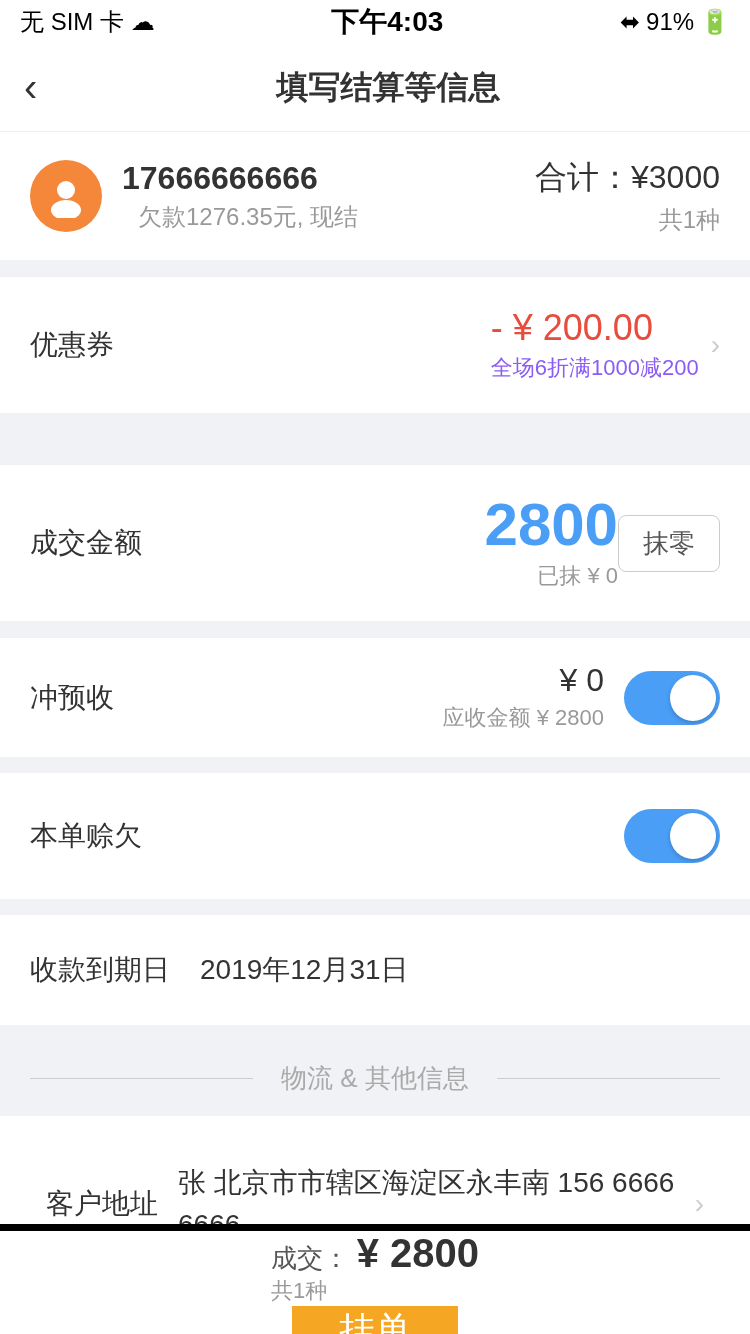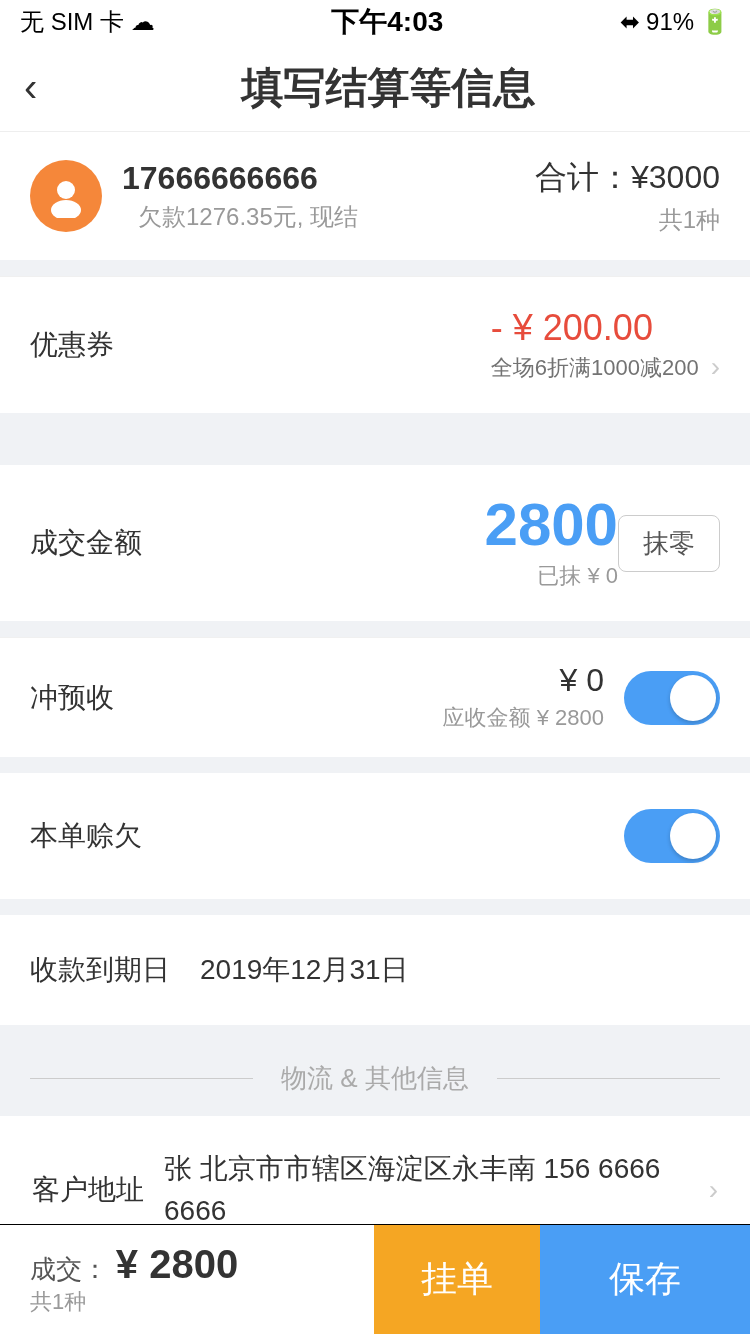--- a/index.html
+++ b/index.html
@@ -40,21 +40,21 @@
       border-bottom: 1px solid #eee;
     }
     .nav-back {
       position: absolute;
       left: 24px;
       font-size: 40px;
       color: #333;
       cursor: pointer;
     }
     .nav-title {
-      font-size: 42px;
+      font-size: 32px;
       font-weight: 600;
       color: #333;
       margin-left: 27px;
     }
 
     
     .content {
       padding-bottom: 120px;
     }
 
@@ -94,23 +94,23 @@
     
     .row-item {
       display: flex;
       align-items: center;
       justify-content: space-between;
       padding: 30px 30px;
       background: #fff;
       border-top: 1px solid #f0f0f0;
     }
     .row-label { font-size: 28px; color: #333; }
-    .row-right { display: flex; align-items: flex-end; gap: 12px; }
+    .row-right { display: flex; align-items: center; gap: 12px; }
     .coupon-amount { font-size: 36px; color: #e74c3c; font-weight: 500; }
-    .coupon-desc { font-size: 22px; color: #737373; margin-top: 4px; text-align: right; }
+    .coupon-desc { font-size: 22px; color: #8b5cf6; margin-top: 4px; text-align: right; }
     .chevron { color: #ccc; font-size: 28px; }
 
     
     .gray-divider {
       height: 16px;
       background: #f0f2f5;
     }
 
     
     .deal-row {
@@ -207,38 +207,39 @@
       flex: 1;
       height: 1px;
       background: #ccc;
     }
     .divider-text { font-size: 26px; color: #aaa; white-space: nowrap; }
 
     
     .address-row {
       display: flex;
       align-items: center;
-      padding: 32px;
+      padding: 46px;
       background: #fff;
       gap: 20px;
     }
     .address-label { font-size: 28px; color: #333; flex-shrink: 0; }
     .address-value { flex: 1; font-size: 28px; color: #333; line-height: 1.5; }
 
     
     .bottom-bar {
       position: fixed;
       bottom: 0;
       left: 0;
       width: 750px;
       height: 110px;
       background: #fff;
       display: flex;
       align-items: center;
-      border-top: 1px solid #000000;
+      border-top: 7px solid #000000;
+      flex-direction: column;
     }
     .bottom-info {
       flex: 1;
       padding: 0 30px;
     }
     .bottom-deal { font-size: 26px; color: #555; }
     .bottom-amount { font-size: 40px; font-weight: 600; color: #333; }
     .bottom-count { font-size: 22px; color: #999; }
     .btn-hang {
       width: 166px;

